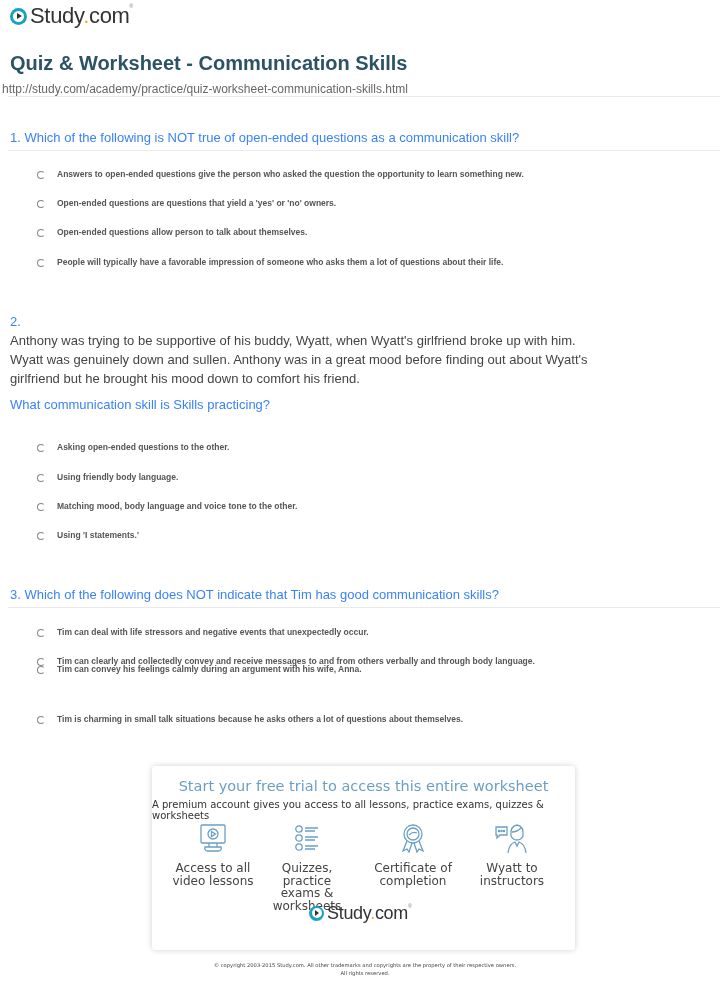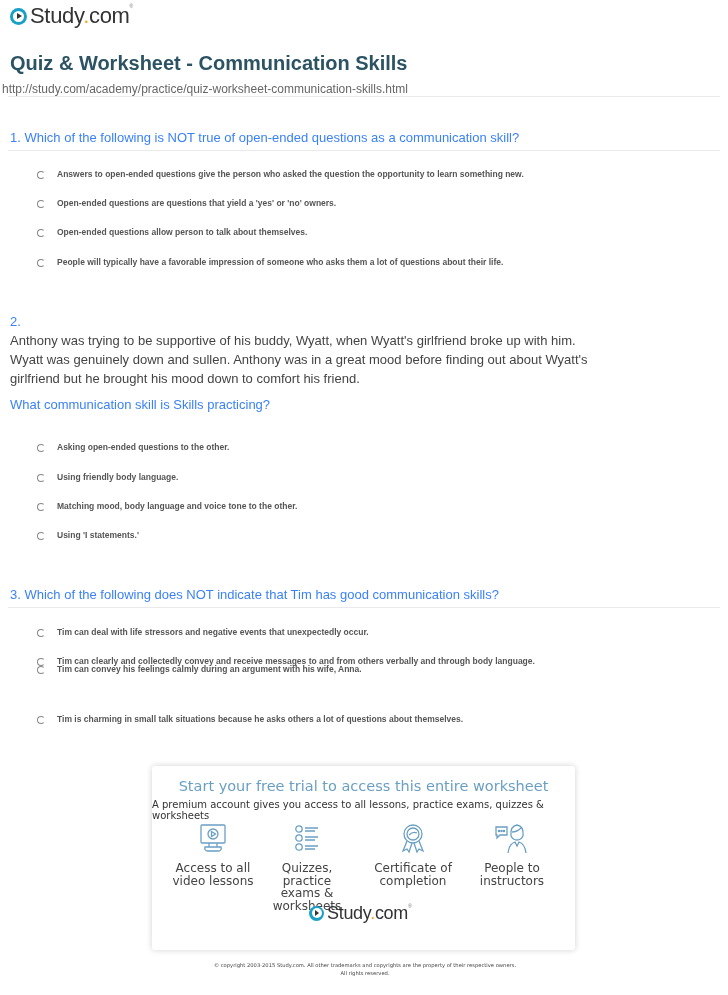--- a/index.html
+++ b/index.html
@@ -163,21 +163,21 @@
   <div class="feature" style="left:310px">
     <svg width="34" height="30" viewBox="0 0 34 30" fill="none" stroke="#6a9fc4" stroke-width="1.3">
       <path d="M1 3 H12 V11 H5 L2 14 V11 H1 Z"></path>
       <circle cx="4" cy="7" r="0.6" fill="#6a9fc4"></circle>
         <circle cx="6.5" cy="7" r="0.6" fill="#6a9fc4"></circle>
         <circle cx="9" cy="7" r="0.6" fill="#6a9fc4"></circle>
       <path d="M16 12 Q15 2 22 1 Q29 2 28 12 Q26 16 22 16 Q18 16 16 12 Z"></path>
       <path d="M17 8 Q22 8 26 4"></path>
       <path d="M13 29 Q14 20 20 18 L22 22 L24 18 Q30 20 31 29"></path>
     </svg>
-    <div class="feature-label"><span>People to</span><br><span>instructors</span></div>
+    <div class="feature-label"><span>Wyatt to</span><br><span>instructors</span></div>
   </div>
 
   <div class="logo" id="promo-logo">
     <span class="logo-mark">
         <span class="logo-play"></span>
       </span>
     <span class="logo-text"><span>Study</span><span class="dot">.</span><span>com</span><span class="tm">®</span></span>
   </div>
 
 </div>

